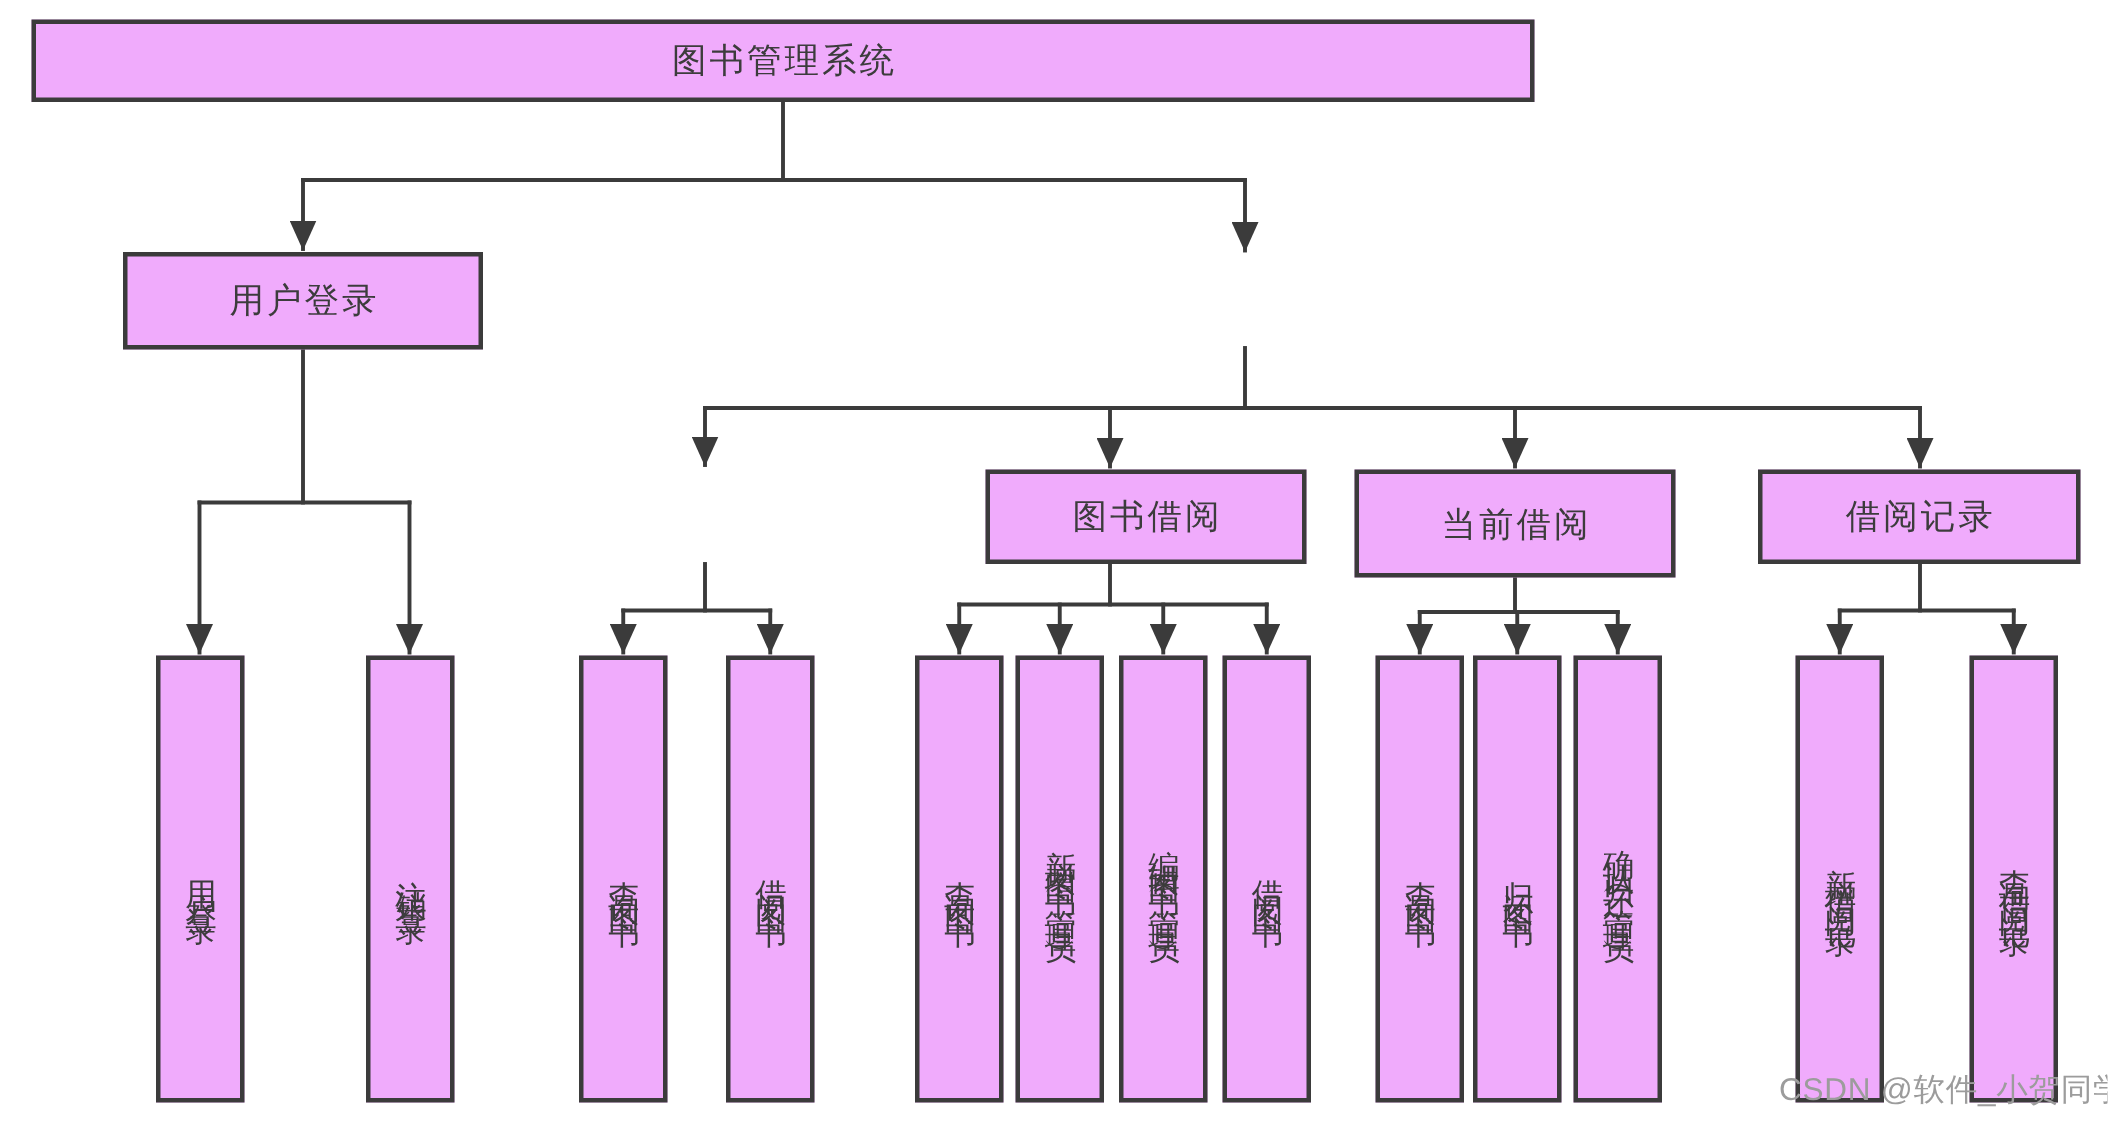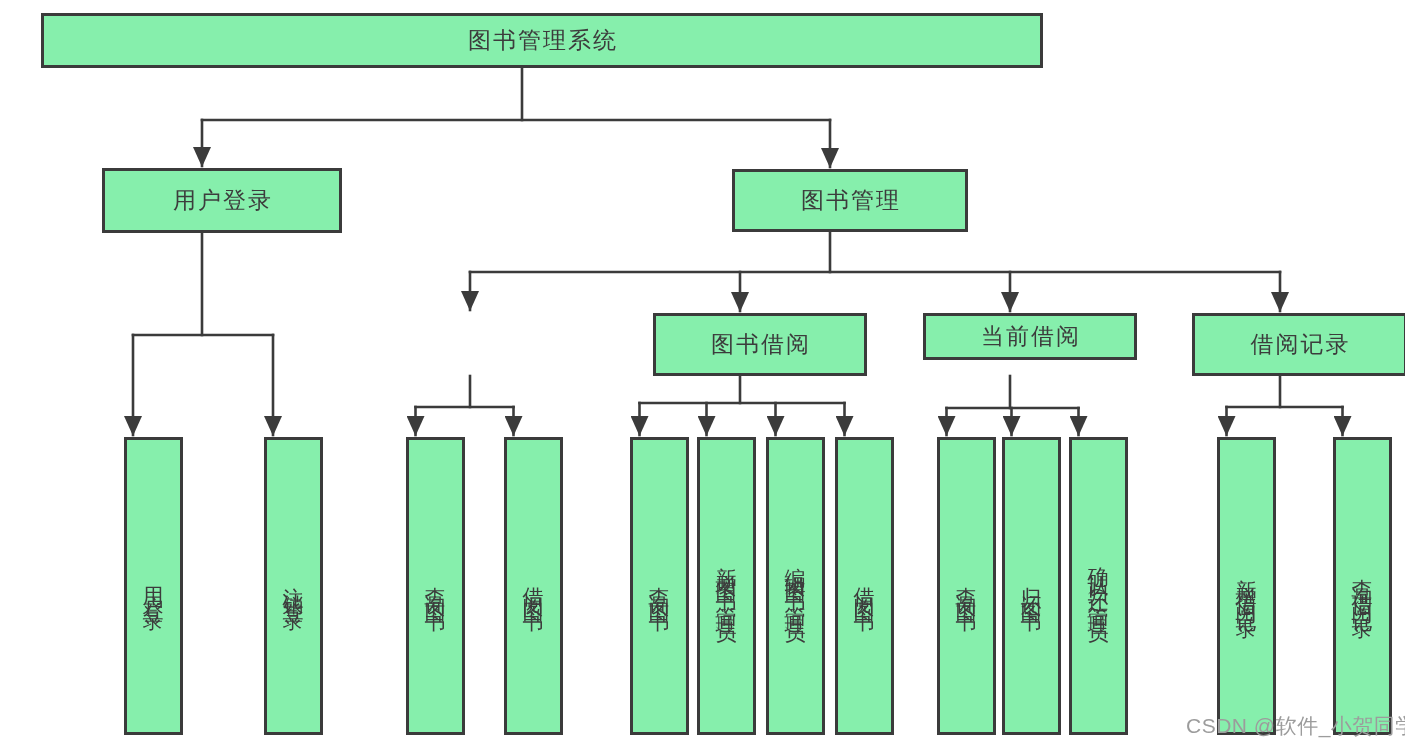--- a/index.html
+++ b/index.html
@@ -5,24 +5,23 @@
   html,body{margin:0;padding:0;}
   body{
     width:1405px;height:747px;position:relative;background:#ffffff;
     font-family:"Liberation Sans","DejaVu Sans",sans-serif;
     overflow:hidden;
   }
   .stage{position:absolute;left:0;top:0;width:1405px;height:747px;}
   svg.wires{position:absolute;left:0;top:0;z-index:1;}
   .box{
     position:absolute;z-index:2;box-sizing:border-box;
-    background:#86efac;border:3px solid #3b3b3b;
+    background:#f0abfc;border:3px solid #3b3b3b;
     display:flex;align-items:center;justify-content:center;
     color:#3c3c3c;
-    margin-left:20px;
   }
   .hbox span{
     font-size:23px;letter-spacing:2px;white-space:nowrap;
     text-indent:2px;
   }
   .vbox span{
     writing-mode:vertical-rl;text-orientation:mixed;
     font-size:21px;line-height:1;letter-spacing:8px;
     white-space:nowrap;
   }
@@ -86,28 +85,25 @@
     </g>
   </svg>
 
   <div class="box hbox" style="left:21px;top:13px;width:1002px;height:55px">
     <span>图书管理系统</span>
   </div>
 
   <div class="box hbox" style="left:82px;top:168px;width:240px;height:65px">
     <span>用户登录</span>
   </div>
-  <div class="box hbox" style="left:712px;top:169px;width:236px;height:63px">
-    <span>图书管理</span>
-  </div>
 
-  <div class="box hbox" style="left:633px;top:313px;width:214px;height:63px">
+  <div class="box hbox" style="left:657px;top:313px;width:214px;height:63px">
     <span>图书借阅</span>
   </div>
-  <div class="box hbox" style="left:903px;top:313px;width:214px;height:47px">
+  <div class="box hbox" style="left:903px;top:313px;width:214px;height:72px">
     <span>当前借阅</span>
   </div>
   <div class="box hbox" style="left:1172px;top:313px;width:215px;height:63px">
     <span>借阅记录</span>
   </div>
 
   <div class="box vbox" style="left:104px;top:437px;width:59px;height:298px">
     <span>用户登录</span>
   </div>
   <div class="box vbox" style="left:244px;top:437px;width:59px;height:298px">

